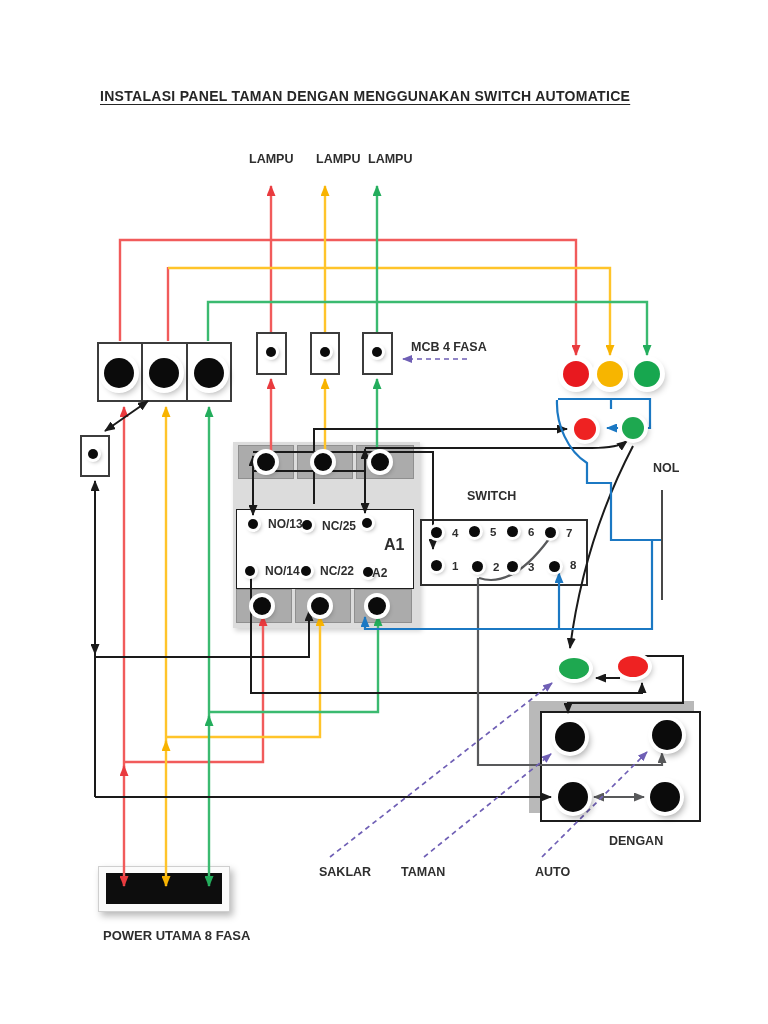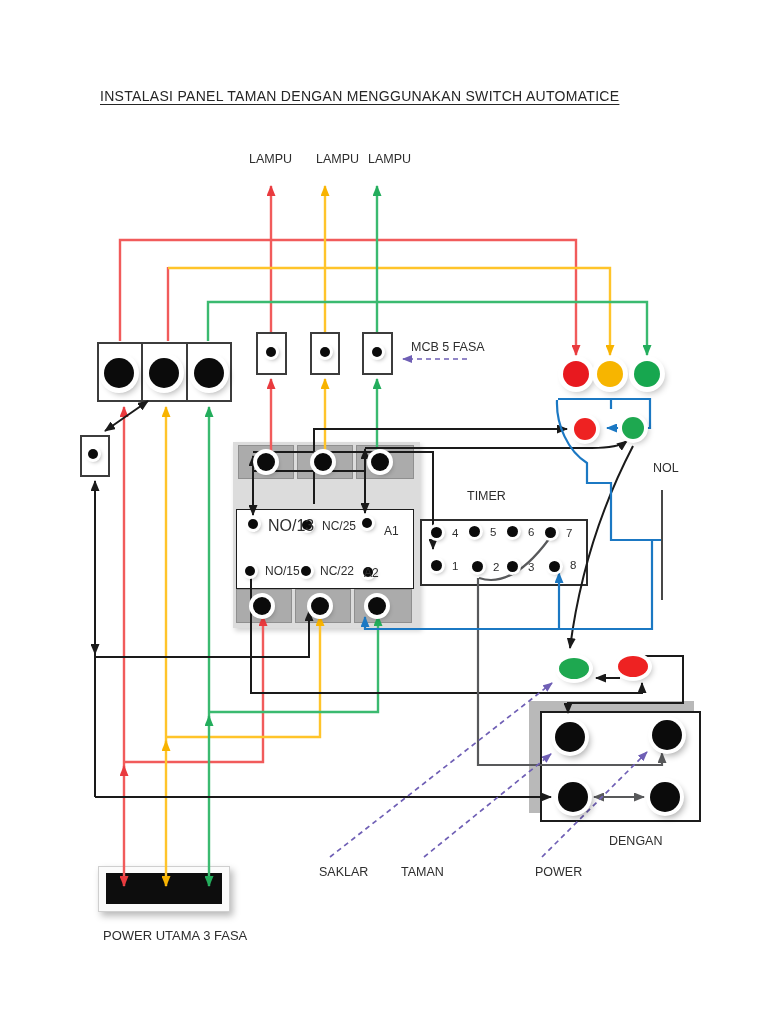--- a/index.html
+++ b/index.html
@@ -1,19 +1,19 @@
 <!DOCTYPE html>
 <html><head>
 <meta charset="utf-8">
 <style>
   html,body{margin:0;padding:0;background:#ffffff;}
   .stage{position:relative;width:768px;height:1024px;background:#ffffff;overflow:hidden;
          font-family:"Liberation Sans",sans-serif;color:#2b2b2b;}
   .abs{position:absolute;}
-  .lbl{position:absolute;font-weight:400;color:#2e2e2e;white-space:nowrap;padding-left:8px;}
+  .lbl{position:absolute;font-weight:700;color:#2e2e2e;white-space:nowrap;padding-left:8px;}
   .title{font-size:14px;letter-spacing:.3px;text-decoration:underline;text-underline-offset:3px;color:#262626;}
   .box{position:absolute;background:#fff;border:2px solid #3c3c3c;box-sizing:border-box;}
   .panel{position:absolute;background:#dcdcdc;box-shadow:2px 3px 5px rgba(0,0,0,.18);}
   .strip{position:absolute;background:#ababab;border:1px solid #8f8f8f;box-sizing:border-box;}
   .whitebox{position:absolute;background:#fff;border:1.6px solid #1c1c1c;box-sizing:border-box;}
   .shadowbox{position:absolute;background:#b9b9b9;}
   .buswrap{position:absolute;background:#fbfbfb;border:1px solid #cfcfcf;box-shadow:3px 4px 7px rgba(0,0,0,.28);}
   .bus{position:absolute;background:#0d0d0d;}
   .dot{position:absolute;border-radius:50%;background:#0b0b0b;}
   .dot-xl{width:30px;height:30px;box-shadow:0 0 0 5px #fff,3px 4px 6px 2px rgba(0,0,0,.30);}
@@ -203,39 +203,39 @@
   <div class="dot dot-sw" style="left:652px;top:720px;"></div>
   <div class="dot dot-sw" style="left:558px;top:782px;"></div>
   <div class="dot dot-sw" style="left:650px;top:782px;"></div>
 
   <div class="lbl title" style="left:92px;top:88px;">INSTALASI PANEL TAMAN DENGAN MENGGUNAKAN SWITCH AUTOMATICE</div>
 
   <div class="lbl" style="left:241px;top:152px;font-size:12.5px;">LAMPU</div>
   <div class="lbl" style="left:308px;top:152px;font-size:12.5px;">LAMPU</div>
   <div class="lbl" style="left:360px;top:152px;font-size:12.5px;">LAMPU</div>
 
-  <div class="lbl" style="left:403px;top:340px;font-size:12.5px;">MCB 5 FASA</div>
-
-  <div class="lbl" style="left:260px;top:517px;font-size:16px;">NO/13</div>
+  <div class="lbl" style="left:403px;top:340px;font-size:12.5px;">MCB 4 FASA</div>
+
+  <div class="lbl" style="left:260px;top:517px;font-size:12px;">NO/13</div>
   <div class="lbl" style="left:314px;top:519px;font-size:12px;">NC/25</div>
-  <div class="lbl" style="left:376px;top:524px;font-size:12px;">A1</div>
-  <div class="lbl" style="left:257px;top:564px;font-size:12px;">NO/15</div>
+  <div class="lbl" style="left:376px;top:536px;font-size:16px;">A1</div>
+  <div class="lbl" style="left:257px;top:564px;font-size:12px;">NO/14</div>
   <div class="lbl" style="left:312px;top:564px;font-size:12px;">NC/22</div>
-  <div class="lbl" style="left:356px;top:566px;font-size:12px;">A2</div>
-
-  <div class="lbl" style="left:459px;top:489px;font-size:12.5px;">TIMER</div>
+  <div class="lbl" style="left:364px;top:566px;font-size:12px;">A2</div>
+
+  <div class="lbl" style="left:459px;top:489px;font-size:12.5px;">SWITCH</div>
   <div class="lbl" style="left:444px;top:527px;font-size:11.5px;">4</div>
   <div class="lbl" style="left:482px;top:526px;font-size:11.5px;">5</div>
   <div class="lbl" style="left:520px;top:526px;font-size:11.5px;">6</div>
   <div class="lbl" style="left:558px;top:527px;font-size:11.5px;">7</div>
   <div class="lbl" style="left:444px;top:560px;font-size:11.5px;">1</div>
   <div class="lbl" style="left:485px;top:561px;font-size:11.5px;">2</div>
   <div class="lbl" style="left:520px;top:561px;font-size:11.5px;">3</div>
   <div class="lbl" style="left:562px;top:559px;font-size:11.5px;">8</div>
 
   <div class="lbl" style="left:645px;top:461px;font-size:12.5px;">NOL</div>
   <div class="lbl" style="left:601px;top:834px;font-size:12.5px;">DENGAN</div>
   <div class="lbl" style="left:311px;top:865px;font-size:12.5px;">SAKLAR</div>
   <div class="lbl" style="left:393px;top:865px;font-size:12.5px;">TAMAN</div>
-  <div class="lbl" style="left:527px;top:865px;font-size:12.5px;">POWER</div>
-  <div class="lbl" style="left:95px;top:928px;font-size:13px;">POWER UTAMA 3 FASA</div>
+  <div class="lbl" style="left:527px;top:865px;font-size:12.5px;">AUTO</div>
+  <div class="lbl" style="left:95px;top:928px;font-size:13px;">POWER UTAMA 8 FASA</div>
 
 </div>
 
 </body></html>

